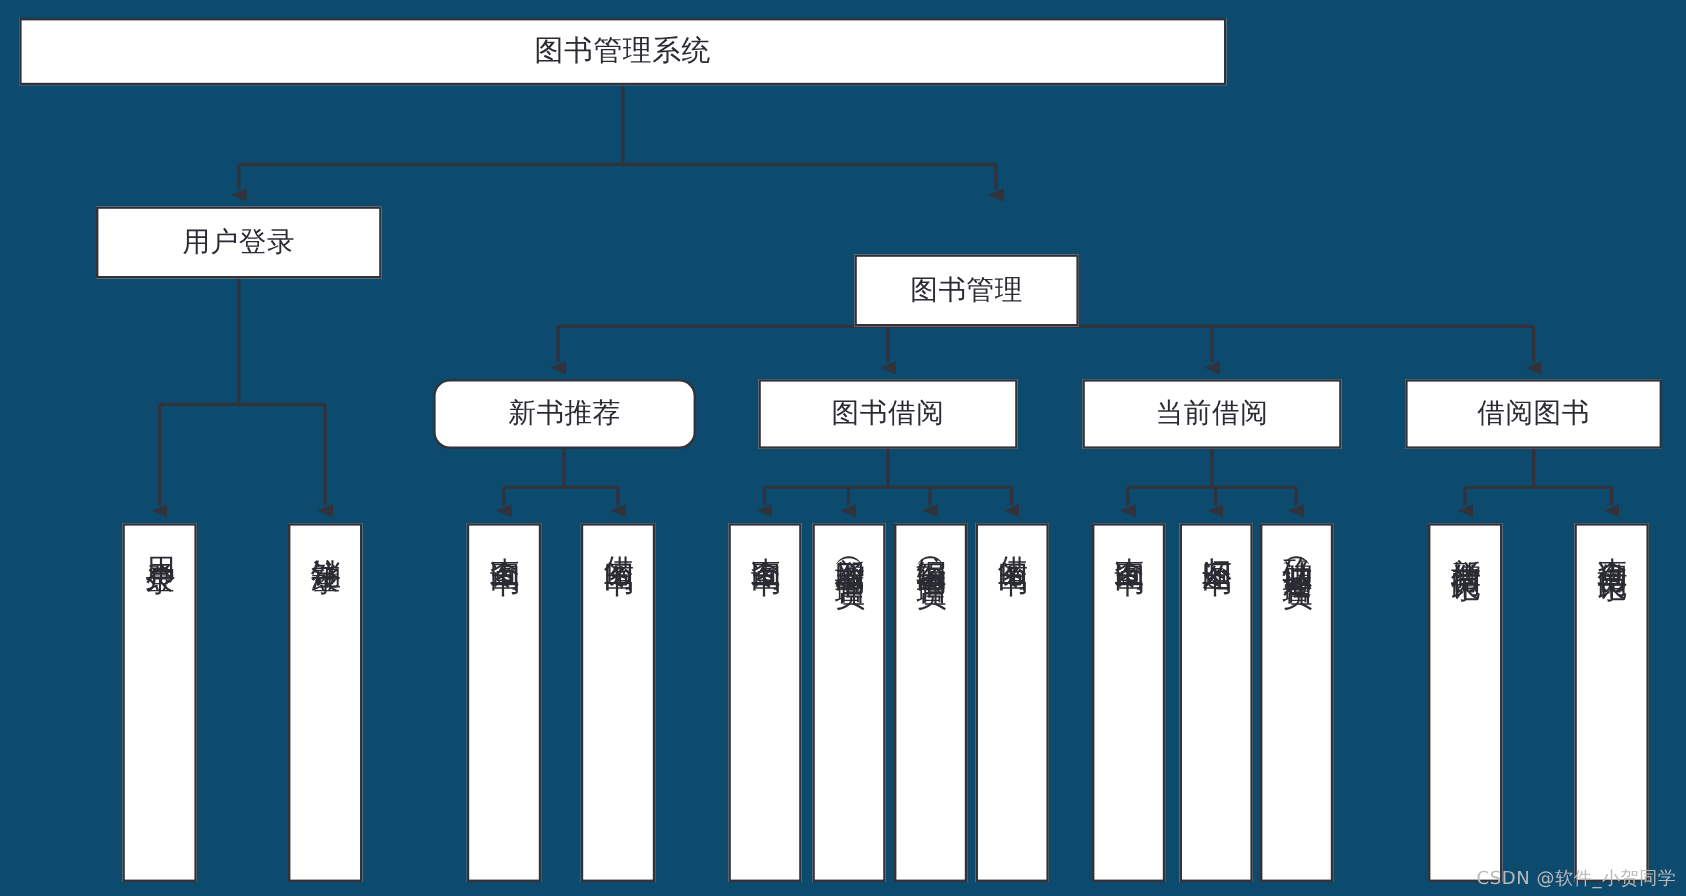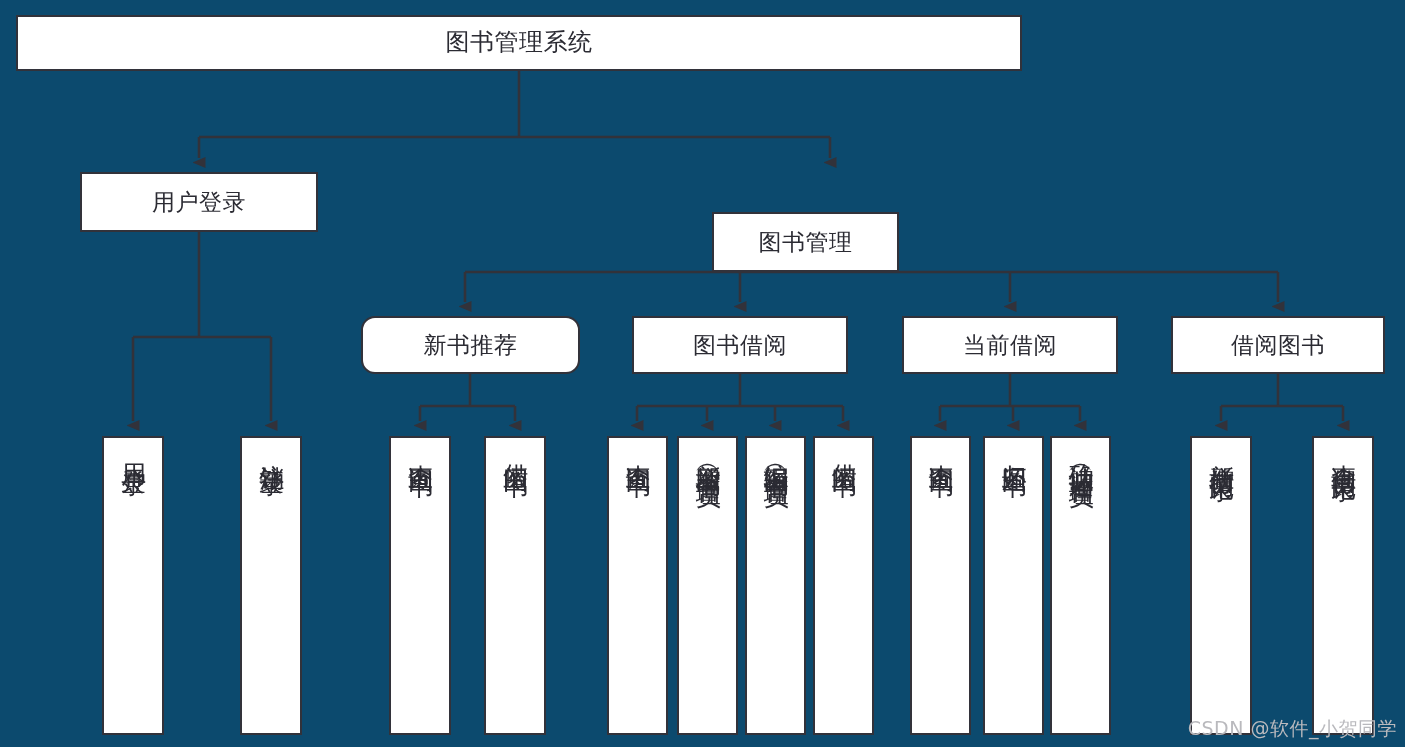--- a/index.html
+++ b/index.html
@@ -56,21 +56,21 @@
     text-orientation: upright;
     font-size: 25px;
     line-height: 1.06;
     letter-spacing: 3px;
     white-space: nowrap;
   }
   #watermark {
     position: absolute;
     right: 8px;
     bottom: 5px;
-    font-size: 19px;
+    font-size: 15px;
     color: #b9b9bd;
     letter-spacing: 0.5px;
     white-space: nowrap;
     z-index: 5;
   }
 </style>
 </head>
 <body>
 
 <div id="canvas">

